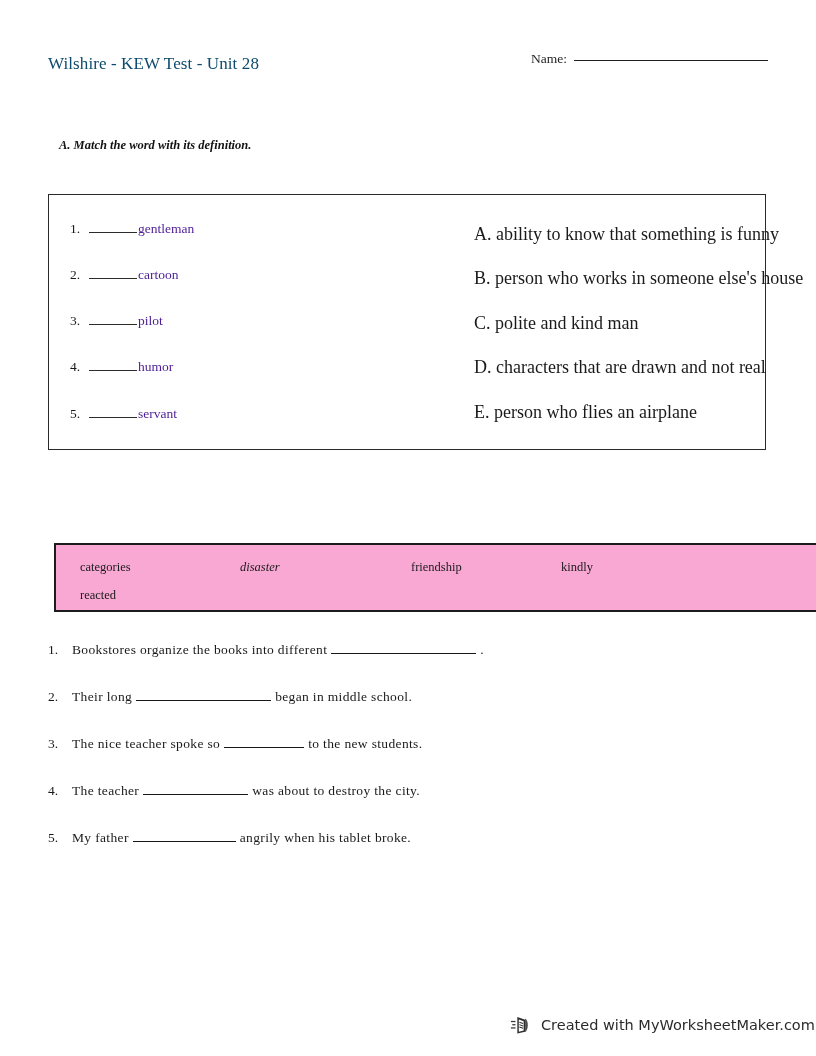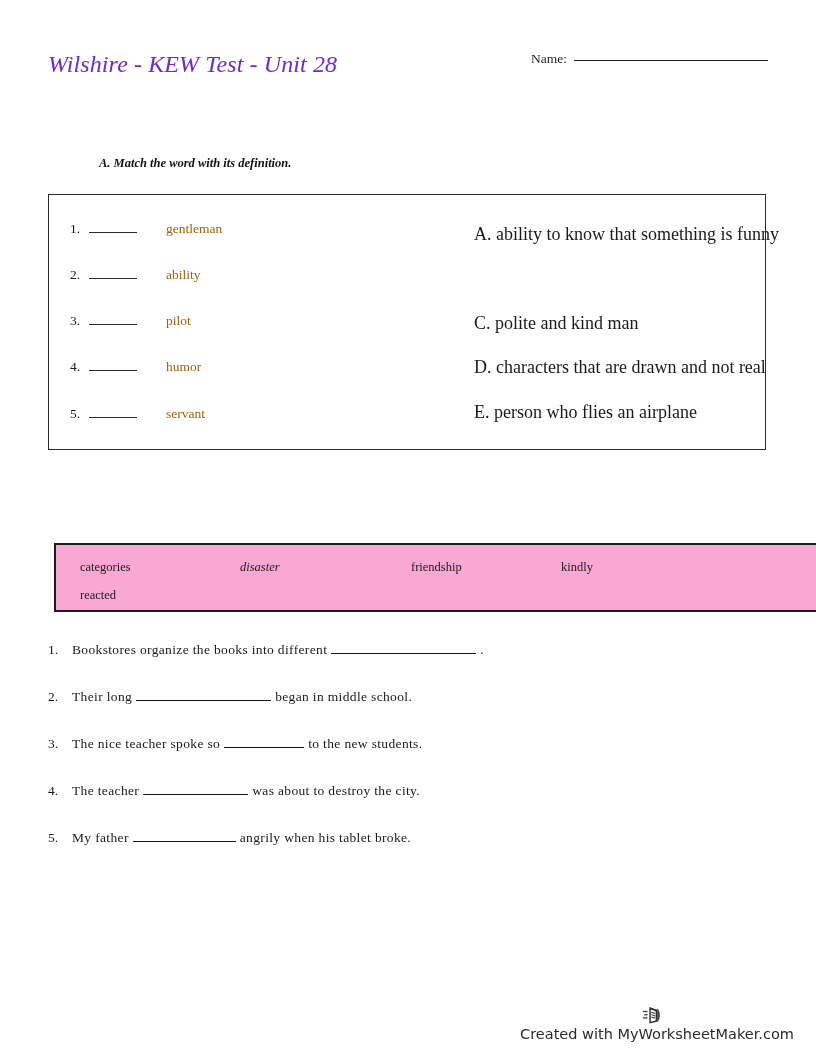--- a/index.html
+++ b/index.html
@@ -22,26 +22,25 @@
     left: 0; top: 0;
     width: 816px;
     height: 1056px;
   }
 
   
   .title {
     position: absolute;
     left: 48px;
     top: 48px;
-    font-size: 24px;
+    font-size: 17px;
     line-height: 32px;
     letter-spacing: 0.1px;
-    color: #6d28d9;
-    white-space: nowrap;
-    font-style: italic;
+    color: #0c4a6e;
+    white-space: nowrap;
   }
   .name-wrap {
     position: absolute;
     left: 531px;
     top: 51px;
     display: flex;
     align-items: baseline;
     justify-content: flex-end;
   }
   .name-label {
@@ -60,21 +59,21 @@
 
   
   .section-heading {
     position: absolute;
     font-weight: bold;
     font-style: italic;
     font-size: 12.5px;
     color: #121212;
     white-space: nowrap;
   }
-  #heading-a { left: 59px; top: 156px; margin-left: 40px; }
+  #heading-a { left: 59px; top: 138px; }
   #heading-b { left: 59px; top: 490px; }
 
   
   .match-box {
     position: absolute;
     left: 48px;
     top: 194px;
     width: 718px;
     height: 256px;
     border: 1.6px solid #2a2a2a;
@@ -93,21 +92,21 @@
     display: inline-block;
     color: #1a1a1a;
   }
   .match-blank {
     display: inline-block;
     width: 48px;
     border-bottom: 1.9px solid #2b2b2b;
     height: 11px;
     margin: 0 1px 0 3px;
   }
-  .match-word { color: #a16207; margin-left: 28px; }
+  .match-word { color: #4c1d95; }
 
   .def-item {
     position: absolute;
     font-size: 18px;
     white-space: nowrap;
     color: #1a1a1a;
     left: 474px;
   }
 
   
@@ -157,21 +156,20 @@
     top: 1004px;
     width: 306px;
     height: 41px;
     border: 1.2px solid #ararar;
     border-color: #9a9a9a;
     box-sizing: border-box;
     background: #fff;
     display: flex;
     align-items: center;
     padding-left: 12px;
-    flex-direction: column;
   }
   .badge-icon {
     width: 22px;
     height: 22px;
     flex: 0 0 22px;
     margin-right: 9px;
   }
   .badge-text {
     font-family: "DejaVu Sans", "Liberation Sans", sans-serif;
     font-size: 14.5px;
@@ -195,40 +193,41 @@
 
   <div class="match-box">
     <div class="match-item" style="left:21px; top:26px;">
       <span class="match-num">1.</span>
       <span class="match-blank"></span>
       <span class="match-word">gentleman</span>
     </div>
     <div class="match-item" style="left:21px; top:72px;">
       <span class="match-num">2.</span>
       <span class="match-blank"></span>
-      <span class="match-word">ability</span>
+      <span class="match-word">cartoon</span>
     </div>
     <div class="match-item" style="left:21px; top:118px;">
       <span class="match-num">3.</span>
       <span class="match-blank"></span>
       <span class="match-word">pilot</span>
     </div>
     <div class="match-item" style="left:21px; top:164px;">
       <span class="match-num">4.</span>
       <span class="match-blank"></span>
       <span class="match-word">humor</span>
     </div>
     <div class="match-item" style="left:21px; top:211px;">
       <span class="match-num">5.</span>
       <span class="match-blank"></span>
       <span class="match-word">servant</span>
     </div>
   </div>
 
   <div class="def-item" style="top:224px;">A. ability to know that something is funny</div>
+  <div class="def-item" style="top:268px;">B. person who works in someone else's house</div>
   <div class="def-item" style="top:313px;">C. polite and kind man</div>
   <div class="def-item" style="top:357px;">D. characters that are drawn and not real</div>
   <div class="def-item" style="top:402px;">E. person who flies an airplane</div>
 
 
   <div class="wordbank">
     <div class="wb-word" style="left:24px; top:15px;">categories</div>
     <div class="wb-word" style="left:184px; top:15px;font-style:italic;">disaster</div>
     <div class="wb-word" style="left:345px; top:15px;margin-left:10px;">friendship</div>
     <div class="wb-word" style="left:505px; top:15px;">kindly</div>

